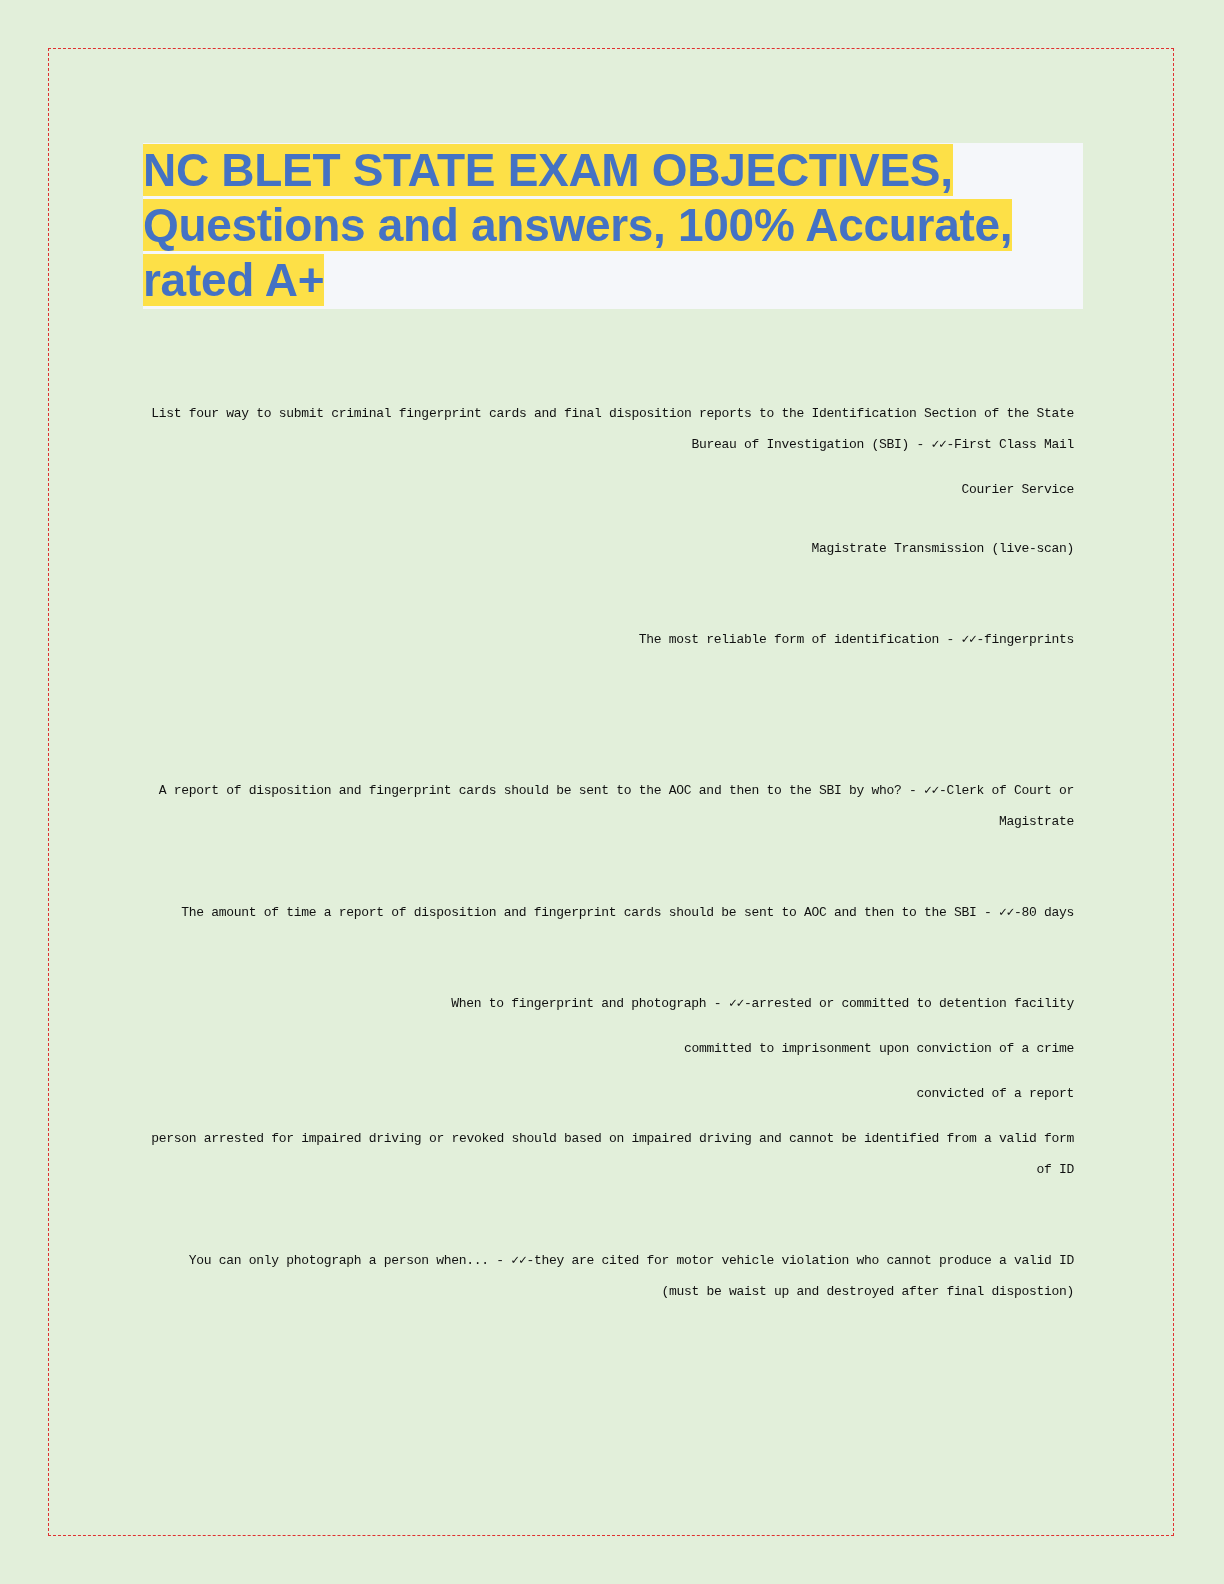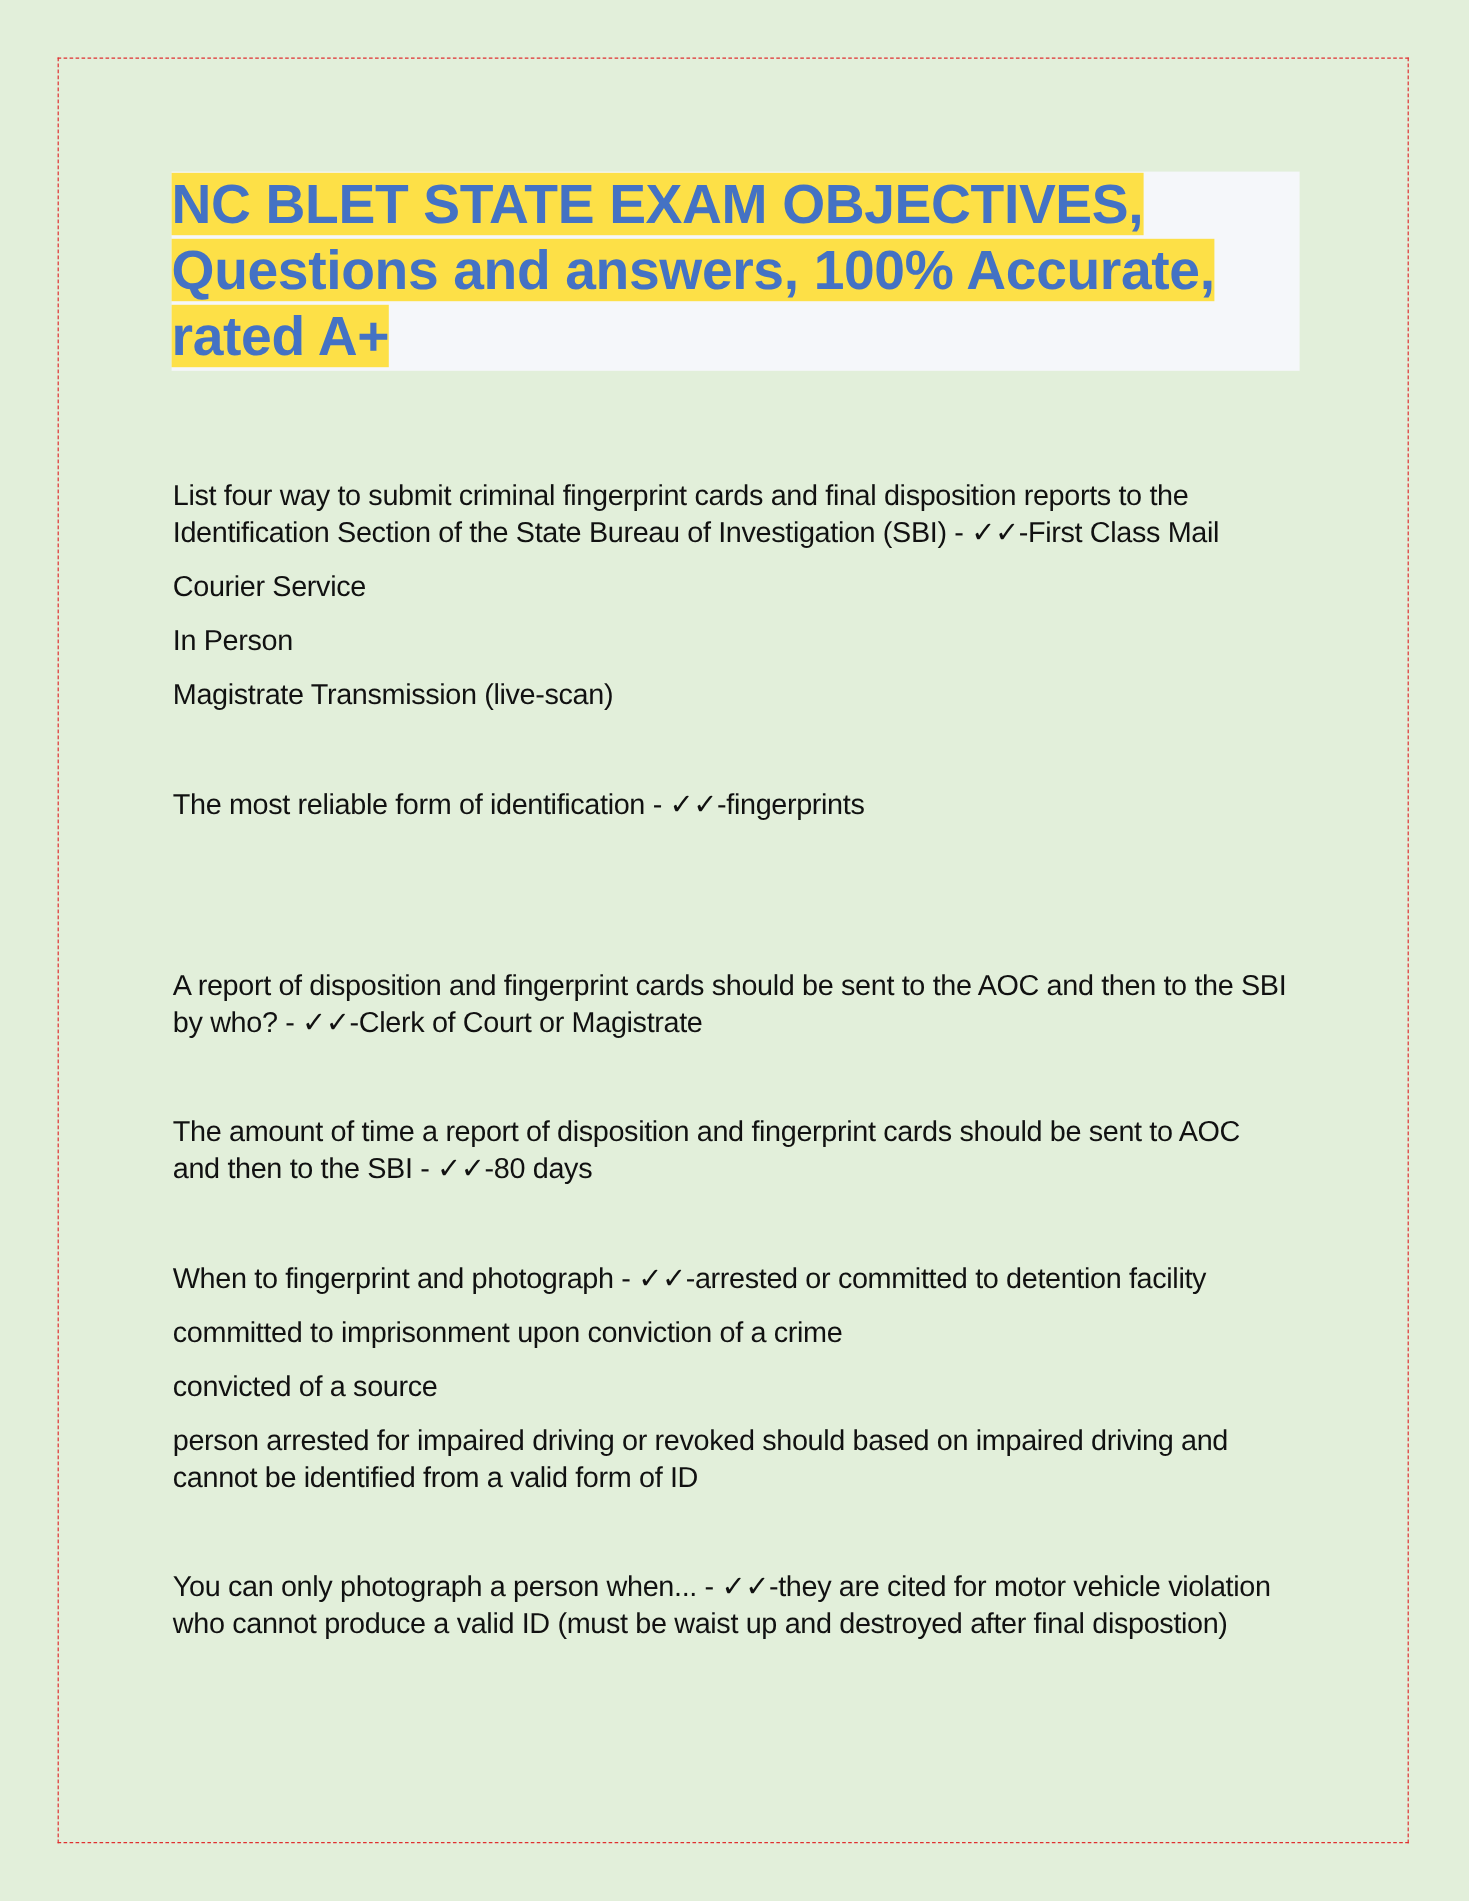--- a/index.html
+++ b/index.html
@@ -1,50 +1,49 @@
 <!DOCTYPE html>
 <html><head>
 <meta charset="utf-8">
 <style>
   html, body { margin:0; padding:0; }
   body { width:1224px; height:1584px; background:#e2efda; position:relative; font-family:"Liberation Sans", sans-serif; overflow:hidden; }
   .frame { position:absolute; left:48px; top:48px; width:1126px; height:1488px; border:1px dashed #e03030; box-sizing:border-box; }
   .title-box { position:absolute; left:143px; top:143px; width:940px; height:166px; background:#f5f7fa; }
   .title { position:absolute; left:143px; top:143px; width:940px; margin:0; font-family:"Liberation Sans", sans-serif; font-weight:bold; font-size:46px; line-height:55px; color:#4472c4; letter-spacing:-0.3px; }
   .title span { background:#fde047; }
-  .content { position:absolute; left:144px; top:398px; width:930px; font-family:Liberation Sans, sans-serif; font-size:24px; color:#111; letter-spacing:-0.3px; }
+  .content { position:absolute; left:144px; top:398px; width:930px; font-family:Liberation Mono, monospace; font-size:13px; color:#111; letter-spacing:-0.3px;text-align:right; }
   .p { margin:0; line-height:31px; }
   .gap-s { height:14px; }
   .gap-l { height:60px; }
 </style>
 </head>
 <body>
 
 <div class="frame"></div>
 <div class="title-box"></div>
 <h1 class="title"><span>NC BLET STATE EXAM OBJECTIVES, Questions and answers, 100% Accurate, rated A+</span></h1>
 
 <div class="content">
   <p class="p">List four way to submit criminal fingerprint cards and final disposition reports to the Identification Section of the State Bureau of Investigation (SBI) - ✓✓-First Class Mail</p>
   <div class="gap-s"></div>
   <p class="p">Courier Service</p>
   <div class="gap-s"></div>
-  <p class="p">In Person</p>
   <div class="gap-s"></div>
   <p class="p">Magistrate Transmission (live-scan)</p>
   <div class="gap-l"></div>
   <p class="p">The most reliable form of identification - ✓✓-fingerprints</p>
   <div class="gap-l"></div>
   <div class="gap-l"></div>
   <p class="p">A report of disposition and fingerprint cards should be sent to the AOC and then to the SBI by who? - ✓✓-Clerk of Court or Magistrate</p>
   <div class="gap-l"></div>
   <p class="p">The amount of time a report of disposition and fingerprint cards should be sent to AOC and then to the SBI - ✓✓-80 days</p>
   <div class="gap-l"></div>
   <p class="p">When to fingerprint and photograph - ✓✓-arrested or committed to detention facility</p>
   <div class="gap-s"></div>
   <p class="p">committed to imprisonment upon conviction of a crime</p>
   <div class="gap-s"></div>
-  <p class="p">convicted of a source</p>
+  <p class="p">convicted of a report</p>
   <div class="gap-s"></div>
   <p class="p">person arrested for impaired driving or revoked should based on impaired driving and cannot be identified from a valid form of ID</p>
   <div class="gap-l"></div>
   <p class="p">You can only photograph a person when... - ✓✓-they are cited for motor vehicle violation who cannot produce a valid ID (must be waist up and destroyed after final dispostion)</p>
 </div>
 
 </body></html>

